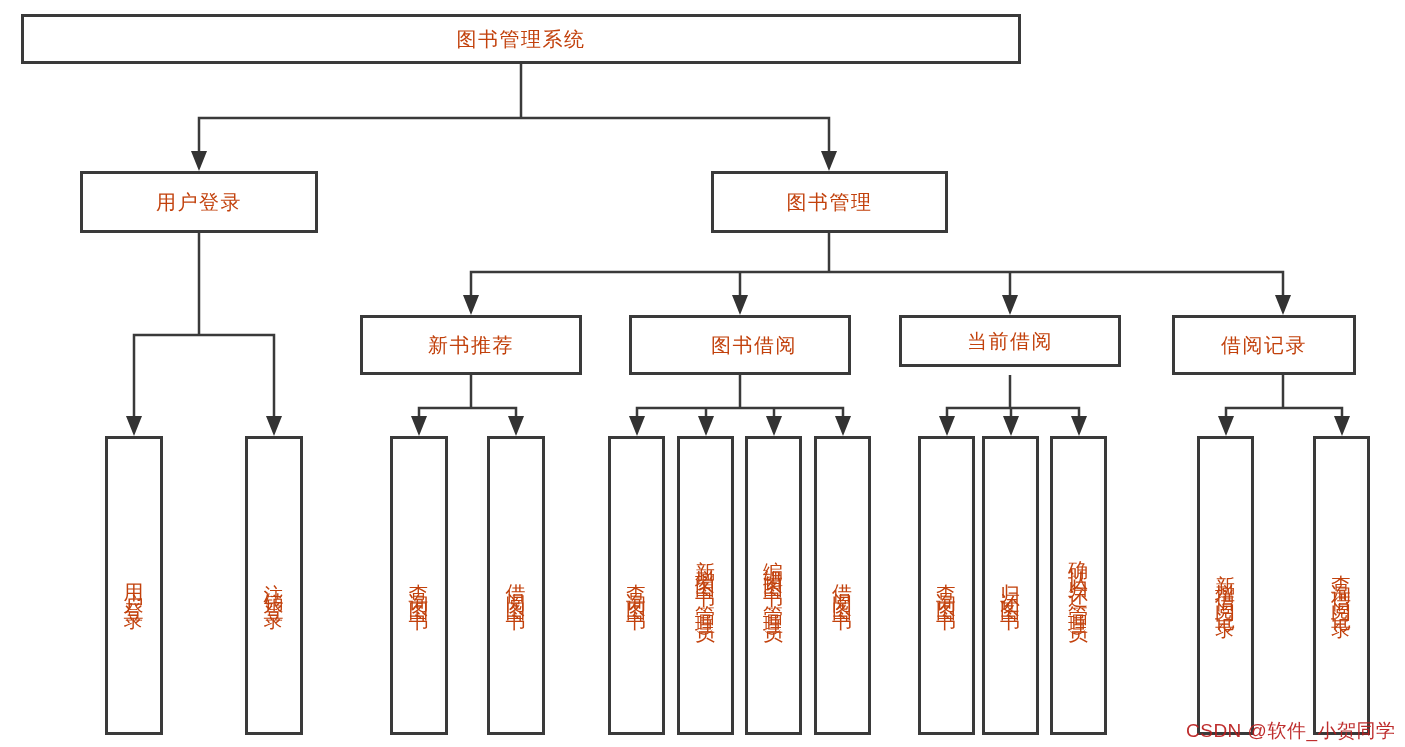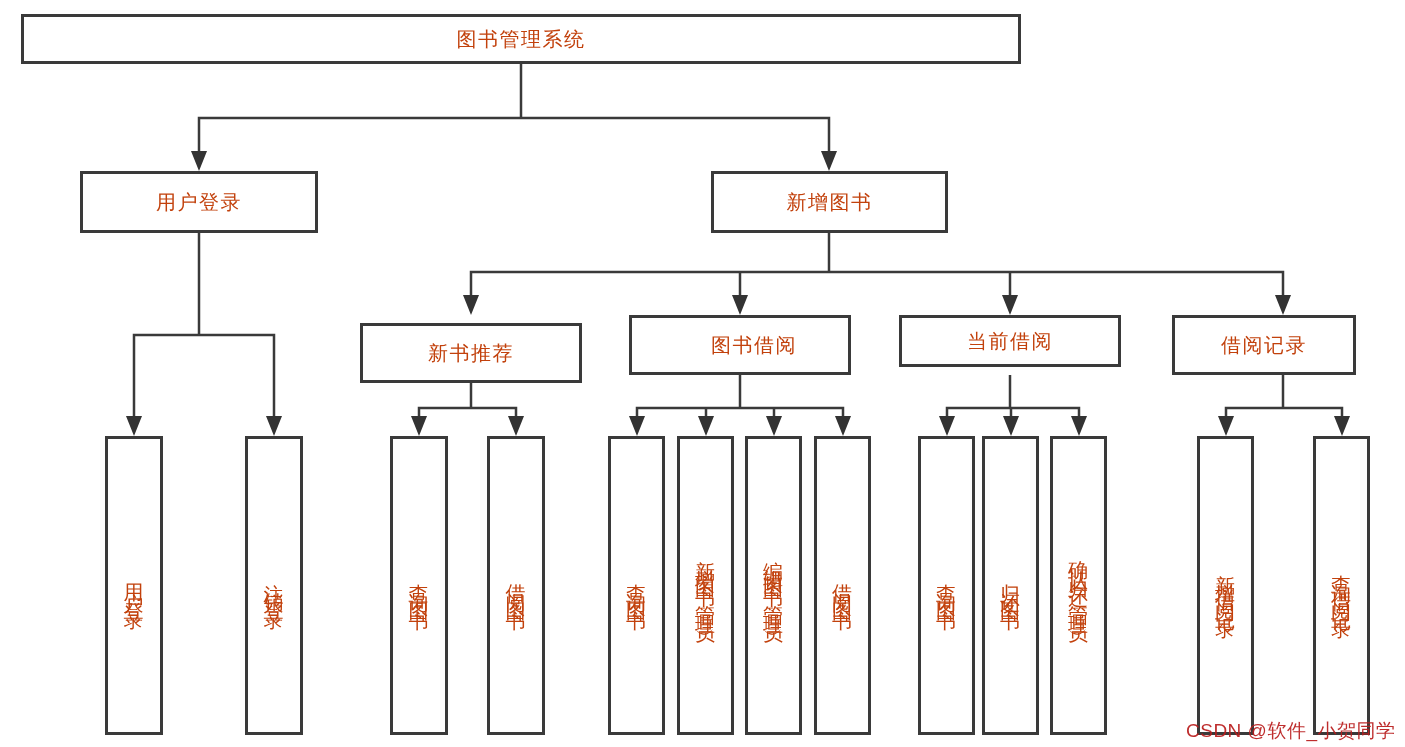--- a/index.html
+++ b/index.html
@@ -95,23 +95,23 @@
       <polygon points="1003,416 1019,416 1011,436"></polygon>
       <polygon points="1071,416 1087,416 1079,436"></polygon>
       <polygon points="1218,416 1234,416 1226,436"></polygon>
       <polygon points="1334,416 1350,416 1342,436"></polygon>
     </g>
   </svg>
 
   <div class="node" style="left:21px; top:14px; width:1000px; height:50px;">图书管理系统</div>
 
   <div class="node" style="left:80px; top:171px; width:238px; height:62px;">用户登录</div>
-  <div class="node" style="left:711px; top:171px; width:237px; height:62px;">新增图书</div>
+  <div class="node" style="left:711px; top:171px; width:237px; height:62px;">图书管理</div>
 
-  <div class="node" style="left:360px; top:315px; width:222px; height:60px;margin-top:8px;">新书推荐</div>
+  <div class="node" style="left:360px; top:315px; width:222px; height:60px;">新书推荐</div>
   <div class="node" style="left:629px; top:315px; width:222px; height:60px;padding-left:28px;">图书借阅</div>
   <div class="node" style="left:899px; top:315px; width:222px; height:52px;">当前借阅</div>
   <div class="node" style="left:1172px; top:315px; width:184px; height:60px;">借阅记录</div>
 
   <div class="node v" style="left:105px; top:436px; width:58px; height:299px;">用户登录</div>
   <div class="node v" style="left:245px; top:436px; width:58px; height:299px;">注销登录</div>
 
   <div class="node v" style="left:390px; top:436px; width:58px; height:299px;">查询图书</div>
   <div class="node v" style="left:487px; top:436px; width:58px; height:299px;">借阅图书</div>
 

